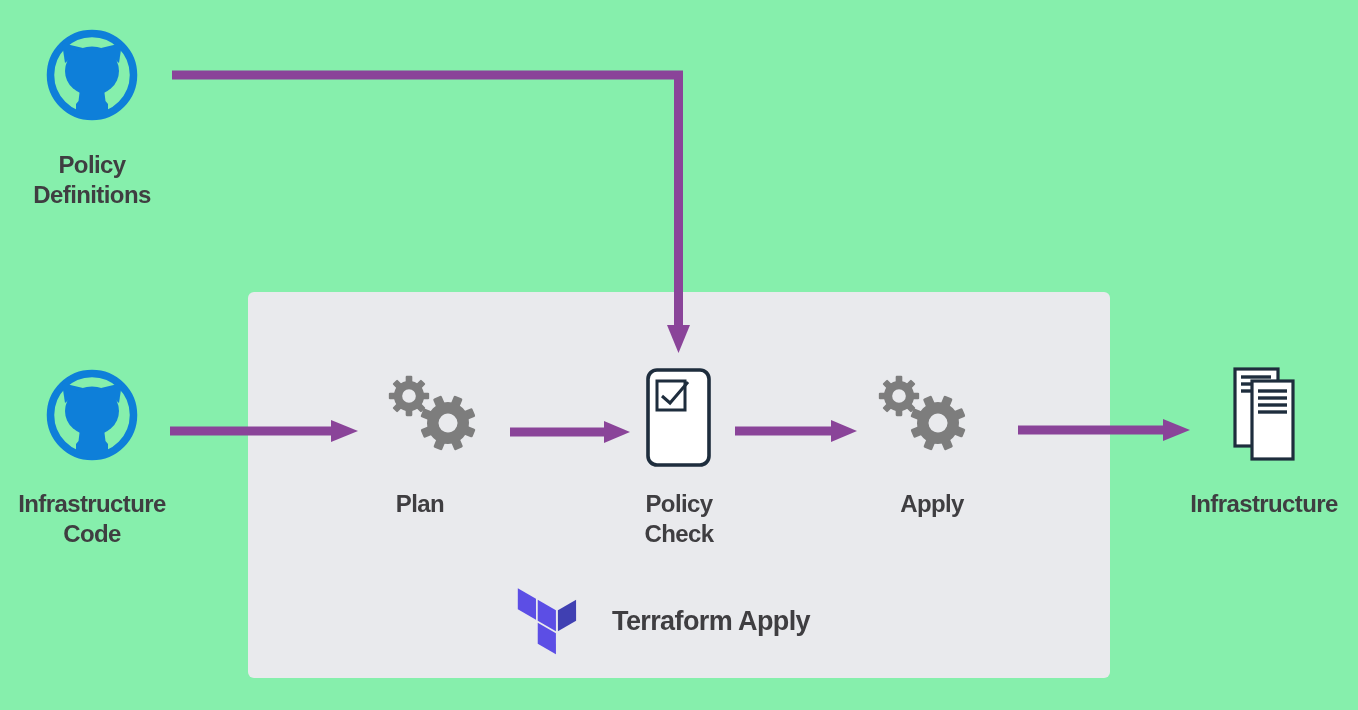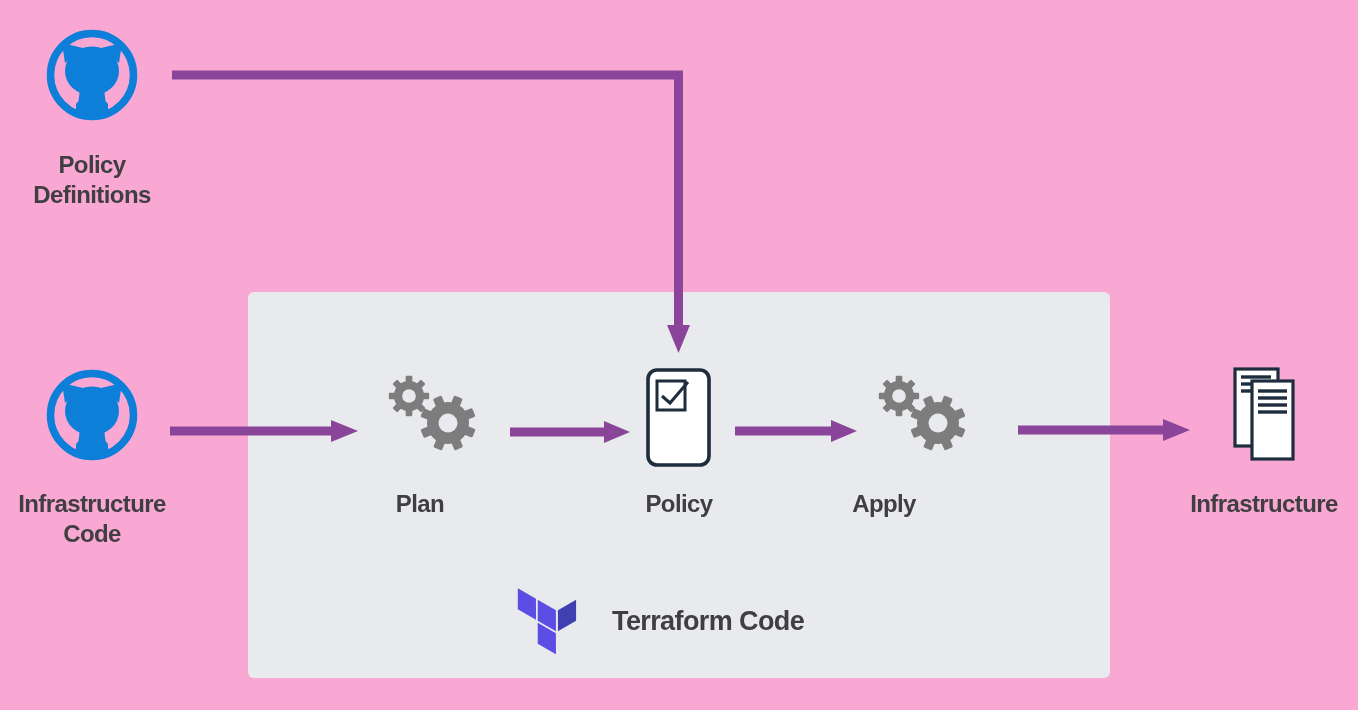--- a/index.html
+++ b/index.html
@@ -1,17 +1,17 @@
 <!DOCTYPE html>
 <html style="--arrow: #8A4499; --github-blue: #0E7FD9; --gear-gray: #7D7D7D; --panel-gray: #E9EAED; --dark-navy: #1E2D3D; --terraform-purple: #5C4EE5; --terraform-purple-dark: #4040B2; --text: #3F3E41;"><head>
 <meta charset="utf-8">
 <style>
   html,body{margin:0;padding:0;background:#ffffff;}
   body{font-family:"Liberation Sans","DejaVu Sans",sans-serif;}
-  .stage{position:relative;width:1358px;height:710px;background:#f9a8d4;overflow:hidden;}
+  .stage{position:relative;width:1358px;height:710px;background:#86efac;overflow:hidden;}
 
   .panel{
     position:absolute;left:248px;top:292px;width:862px;height:386px;
     background:var(--panel-gray,#E9EAED);border-radius:6px;
   }
 
   .abs{position:absolute;}
   svg{display:block;}
 
   .node-label{
@@ -80,27 +80,28 @@
   </svg>
   <div class="node-label" style="left:360px;top:489px;width:120px">Plan</div>
 
   <svg class="abs" style="left:645px;top:366px" width="70" height="104" viewBox="0 0 70 104">
     <rect x="3" y="4" width="61" height="95" rx="9" fill="#ffffff" style="stroke:var(--dark-navy,#1E2D3D)" stroke-width="3.6"></rect>
     <rect x="12" y="15" width="28" height="29" fill="#ffffff" style="stroke:var(--dark-navy,#1E2D3D)" stroke-width="3"></rect>
     <polyline points="17,30 25,37 43,16" fill="none" style="stroke:var(--dark-navy,#1E2D3D)" stroke-width="3"></polyline>
   </svg>
   <div class="node-label" style="left:609px;top:489px;width:140px">
     <div>Policy</div>
+    <div>Check</div>
   </div>
 
   <svg class="abs" style="left:868px;top:360px" width="110" height="100" viewBox="0 0 110 100">
     <use href="#gear-shape" transform="translate(31,36) scale(0.72)"></use>
     <use href="#gear-shape" transform="translate(70,63) rotate(22)"></use>
   </svg>
-  <div class="node-label" style="left:824px;top:489px;width:120px">Apply</div>
+  <div class="node-label" style="left:872px;top:489px;width:120px">Apply</div>
 
   <svg class="abs" style="left:1231px;top:366px" width="66" height="98" viewBox="0 0 66 98">
     <rect x="4" y="3" width="43" height="77" fill="#ffffff" style="stroke:var(--dark-navy,#1E2D3D)" stroke-width="3.2"></rect>
     <g style="stroke:var(--dark-navy,#1E2D3D)" stroke-width="3.4">
       <line x1="10" y1="11" x2="40" y2="11"></line>
       <line x1="10" y1="18" x2="40" y2="18"></line>
       <line x1="10" y1="25" x2="40" y2="25"></line>
     </g>
     <rect x="21" y="15" width="41" height="78" fill="#ffffff" style="stroke:var(--dark-navy,#1E2D3D)" stroke-width="3.2"></rect>
     <g style="stroke:var(--dark-navy,#1E2D3D)" stroke-width="3.4">
@@ -111,21 +112,21 @@
     </g>
   </svg>
   <div class="node-label" style="left:1164px;top:489px;width:200px">Infrastructure</div>
 
   <svg class="abs" style="left:512px;top:585px" width="72" height="72" viewBox="0 0 128 128">
     <polygon style="fill:var(--terraform-purple,#5C4EE5)" points="10.31,5.87 42.63,24.54 42.63,61.86 10.31,43.19"></polygon>
     <polygon style="fill:var(--terraform-purple,#5C4EE5)" points="45.74,26.41 78.06,45.08 78.06,82.4 45.74,63.73"></polygon>
     <polygon style="fill:var(--terraform-purple-dark,#4040B2)" points="81.62,45.08 113.94,26.41 113.94,63.73 81.62,82.4"></polygon>
     <polygon style="fill:var(--terraform-purple,#5C4EE5)" points="45.74,67.07 78.06,85.74 78.06,123.06 45.74,104.39"></polygon>
   </svg>
-  <div class="brand-label">Terraform Code</div>
+  <div class="brand-label">Terraform Apply</div>
 
   <svg class="arrow-layer" width="1358" height="710" viewBox="0 0 1358 710">
     <g style="stroke:var(--arrow,#8A4499);fill:var(--arrow,#8A4499)">
       <path d="M 172 75 H 678.5 V 327" fill="none" stroke-width="9" stroke-linejoin="miter"></path>
       <polygon points="667,325 690,325 678.5,353" stroke="none"></polygon>
     </g>
     <g style="stroke:var(--arrow,#8A4499);fill:var(--arrow,#8A4499)">
       <line x1="170" y1="431" x2="331" y2="431" stroke-width="9"></line>
       <polygon points="331,420 331,442 358,431" stroke="none"></polygon>
     </g>

